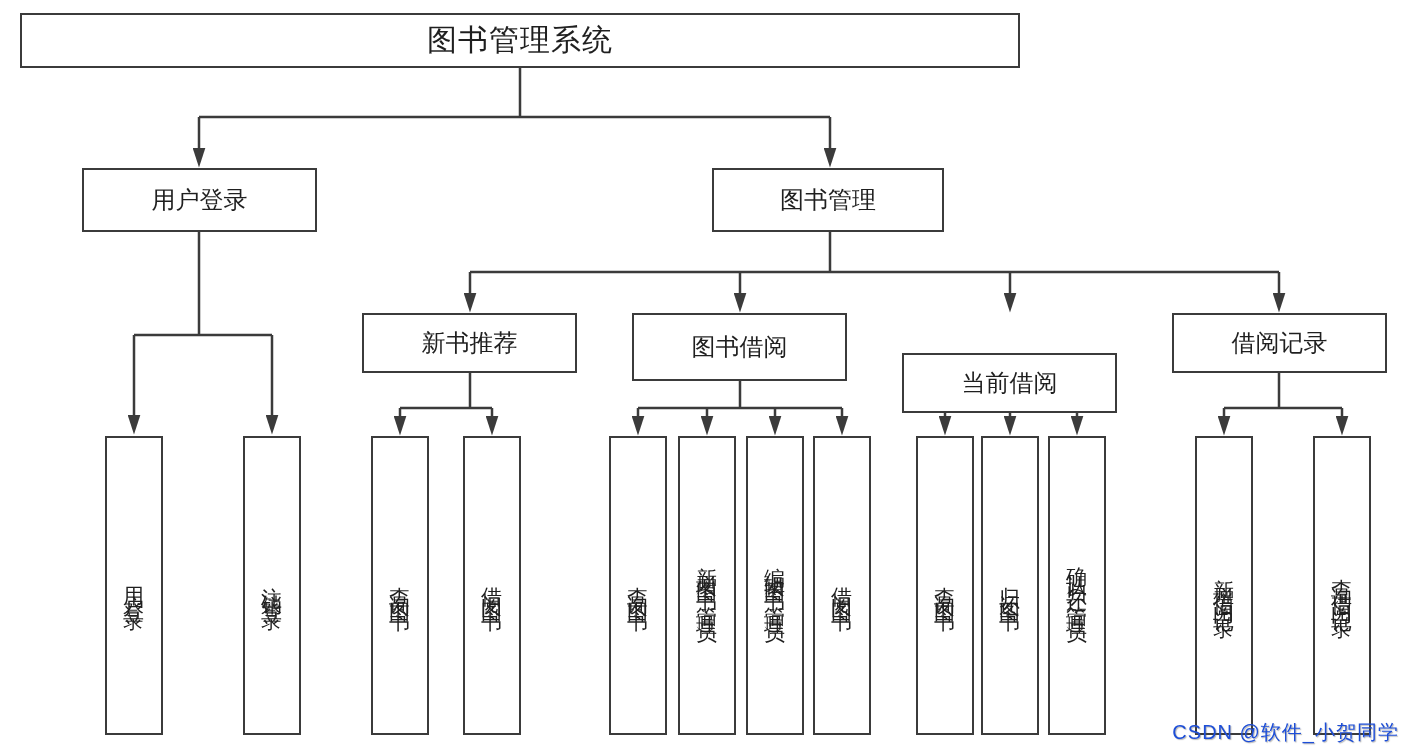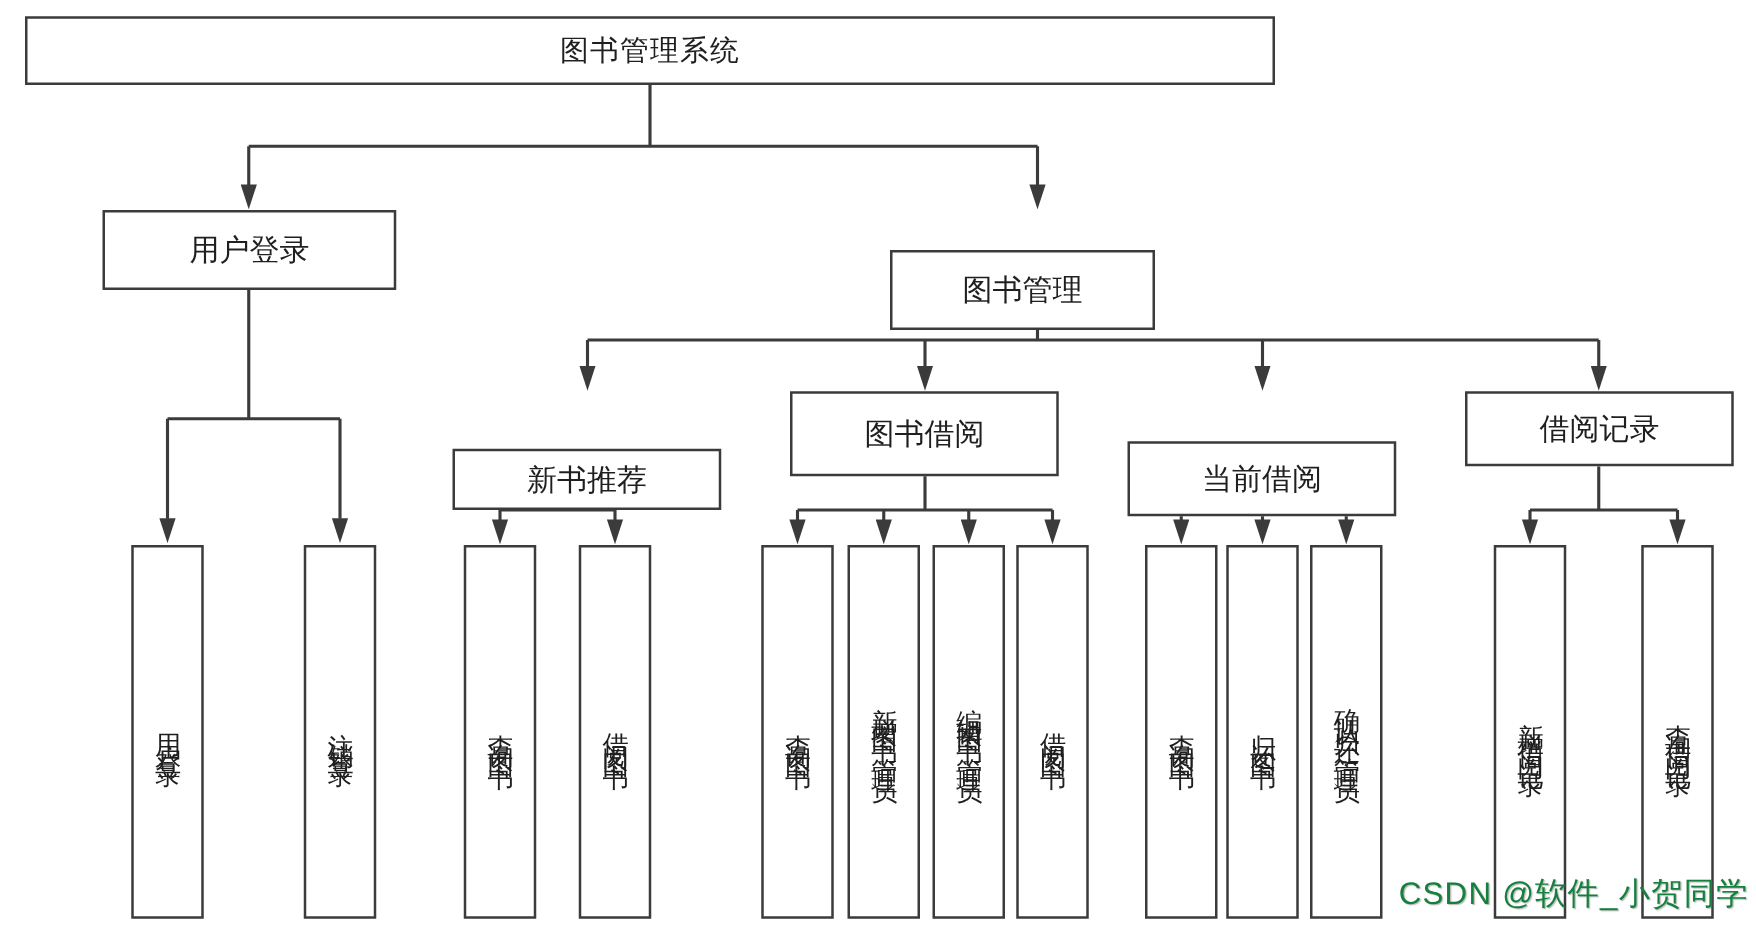--- a/index.html
+++ b/index.html
@@ -27,35 +27,35 @@
     box-sizing: border-box;
     background: #ffffff;
     border: 2.5px solid #3b3b3b;
     display: flex;
     align-items: center;
     justify-content: center;
     font-size: 24px;
     color: #1f1f1f;
     white-space: nowrap;
   }
-  .box.root { font-size: 23px; letter-spacing: 1px; }
+  .box.root { font-size: 30px; letter-spacing: 1px; }
   .box.vbox .vtext {
     writing-mode: vertical-rl;
     text-orientation: mixed;
     font-size: 21px;
     letter-spacing: 8px;
     line-height: 1;
   }
   .watermark {
     position: absolute;
     right: 6px;
-    bottom: 16px;
-    font-size: 25px;
+    bottom: 1px;
+    font-size: 20px;
     letter-spacing: 1px;
-    color: #15803d;
+    color: #1d4ed8;
     text-shadow: 1px 1px 1px rgba(90,90,90,0.45);
   }
 </style>
 </head>
 <body>
 
 <div class="canvas">
 
   <svg class="connectors" viewBox="0 0 1405 747">
     <defs>
@@ -94,23 +94,23 @@
     <line class="a" x1="1077" y1="408" x2="1077" y2="416" marker-end="url(#arw)"></line>
 
     <path class="c" d="M1279,373 V408 M1224,408 H1342"></path>
     <line class="a" x1="1224" y1="408" x2="1224" y2="416" marker-end="url(#arw)"></line>
     <line class="a" x1="1342" y1="408" x2="1342" y2="416" marker-end="url(#arw)"></line>
   </svg>
 
   <div class="box root" style="left:20px; top:13px; width:1000px; height:55px;">图书管理系统</div>
 
   <div class="box" style="left:82px; top:168px; width:235px; height:64px;">用户登录</div>
-  <div class="box" style="left:712px; top:168px; width:212px; height:64px;margin-top:32px;">图书管理</div>
+  <div class="box" style="left:712px; top:168px; width:232px; height:64px;">图书管理</div>
 
-  <div class="box" style="left:362px; top:313px; width:215px; height:49px;margin-top:46px;">新书推荐</div>
+  <div class="box" style="left:362px; top:313px; width:215px; height:60px;">新书推荐</div>
   <div class="box" style="left:632px; top:313px; width:215px; height:68px;">图书借阅</div>
   <div class="box" style="left:902px; top:313px; width:215px; height:60px;margin-top:40px;">当前借阅</div>
   <div class="box" style="left:1172px; top:313px; width:215px; height:60px;">借阅记录</div>
 
   <div class="box vbox" style="left:105px; top:436px; width:58px; height:299px;">
     <span class="vtext">用户登录</span>
   </div>
   <div class="box vbox" style="left:243px; top:436px; width:58px; height:299px;">
     <span class="vtext">注销登录</span>
   </div>

